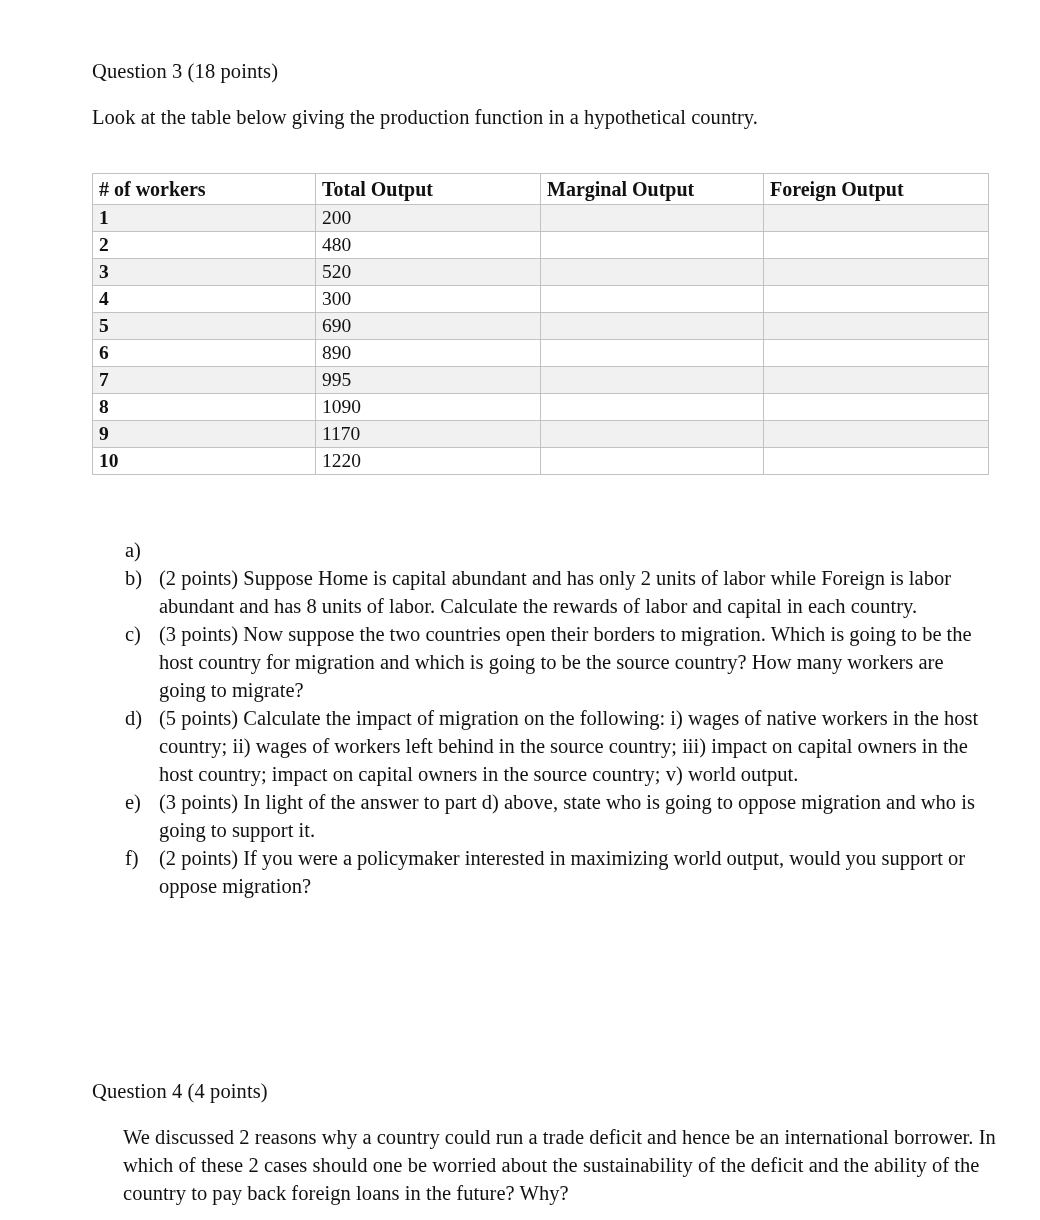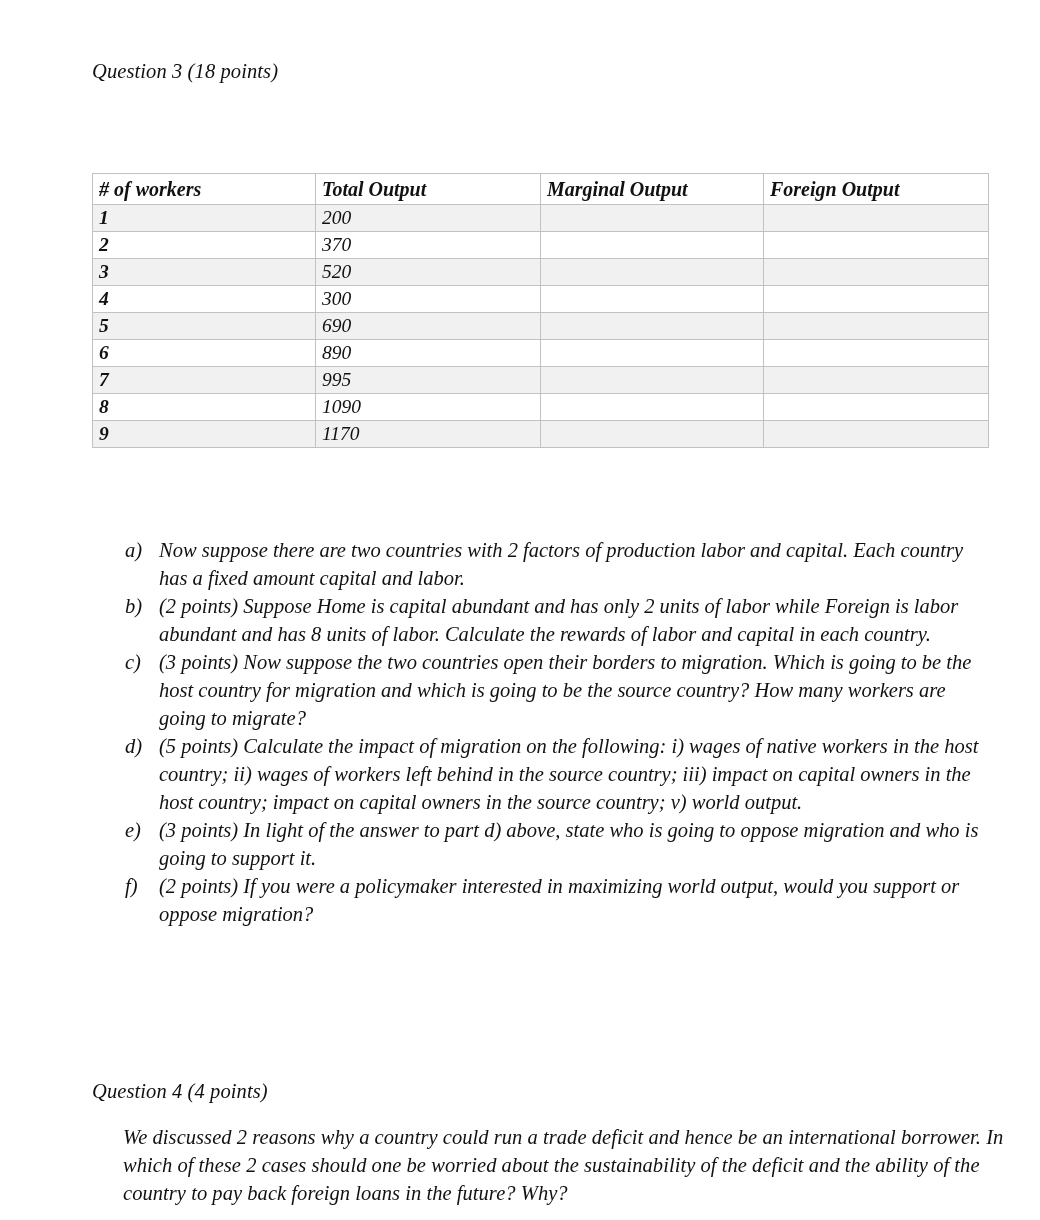--- a/index.html
+++ b/index.html
@@ -13,21 +13,20 @@
     font-family: "Liberation Serif", "DejaVu Serif", serif;
     color: #111111;
     overflow: hidden;
   }
   .page {
     position: relative;
     width: 828px;
     height: 1220px;
     box-sizing: border-box;
     padding: 13px;
-    font-style: italic;
   }
 
   
   .q-heading {
     position: absolute;
     left: 92px;
     font-size: 20.5px;
     line-height: 26px;
     letter-spacing: 0.1px;
     white-space: nowrap;
@@ -108,20 +107,21 @@
   #q4-heading { top: 1078px; }
   #q4-intro   { top: 1123px; width: 900px; margin-left: 31px; }
 </style>
 </head>
 <body>
 
 <div class="page">
 
   <div class="q-heading" id="q3-heading">Question 3 (18 points)</div>
 
+  <div class="para" id="q3-intro">Look at the table below giving the production function in a hypothetical country.</div>
 
   <table class="prod-table">
     <colgroup>
       <col class="c1">
         <col class="c2">
         <col class="c3">
         <col class="c4">
     </colgroup>
     <thead>
       <tr>
@@ -133,21 +133,21 @@
     </thead>
     <tbody id="table-body">
         <tr class="odd">
           <td class="cell-workers">1</td>
           <td class="cell-output">200</td>
           <td class="cell-blank"></td>
           <td class="cell-blank"></td>
         </tr>
         <tr class="even">
           <td class="cell-workers">2</td>
-          <td class="cell-output">370</td>
+          <td class="cell-output">480</td>
           <td class="cell-blank"></td>
           <td class="cell-blank"></td>
         </tr>
         <tr class="odd">
           <td class="cell-workers">3</td>
           <td class="cell-output">520</td>
           <td class="cell-blank"></td>
           <td class="cell-blank"></td>
         </tr>
         <tr class="even">
@@ -179,27 +179,33 @@
           <td class="cell-output">1090</td>
           <td class="cell-blank"></td>
           <td class="cell-blank"></td>
         </tr>
         <tr class="odd">
           <td class="cell-workers">9</td>
           <td class="cell-output">1170</td>
           <td class="cell-blank"></td>
           <td class="cell-blank"></td>
         </tr>
+        <tr class="even">
+          <td class="cell-workers">10</td>
+          <td class="cell-output">1220</td>
+          <td class="cell-blank"></td>
+          <td class="cell-blank"></td>
+        </tr>
       </tbody>
   </table>
 
   <div class="qlist" id="question-parts-list">
       <div class="qitem">
         <span class="qmarker">a)</span>
-        <span class="qtext"><span class="sub-line">Now suppose there are two countries with 2 factors of production labor and capital. Each country has a fixed amount capital and labor.</span></span>
+        <span class="qtext"></span>
       </div>
       <div class="qitem">
         <span class="qmarker">b)</span>
         <span class="qtext"><span>(2 points) Suppose Home is capital abundant and has only 2 units of labor while Foreign is labor abundant and has 8 units of labor. Calculate the rewards of labor and capital in each country.</span></span>
       </div>
       <div class="qitem">
         <span class="qmarker">c)</span>
         <span class="qtext"><span>(3 points) Now suppose the two countries open their borders to migration. Which is going to be the host country for migration and which is going to be the source country? How many workers are going to migrate?</span></span>
       </div>
       <div class="qitem">

